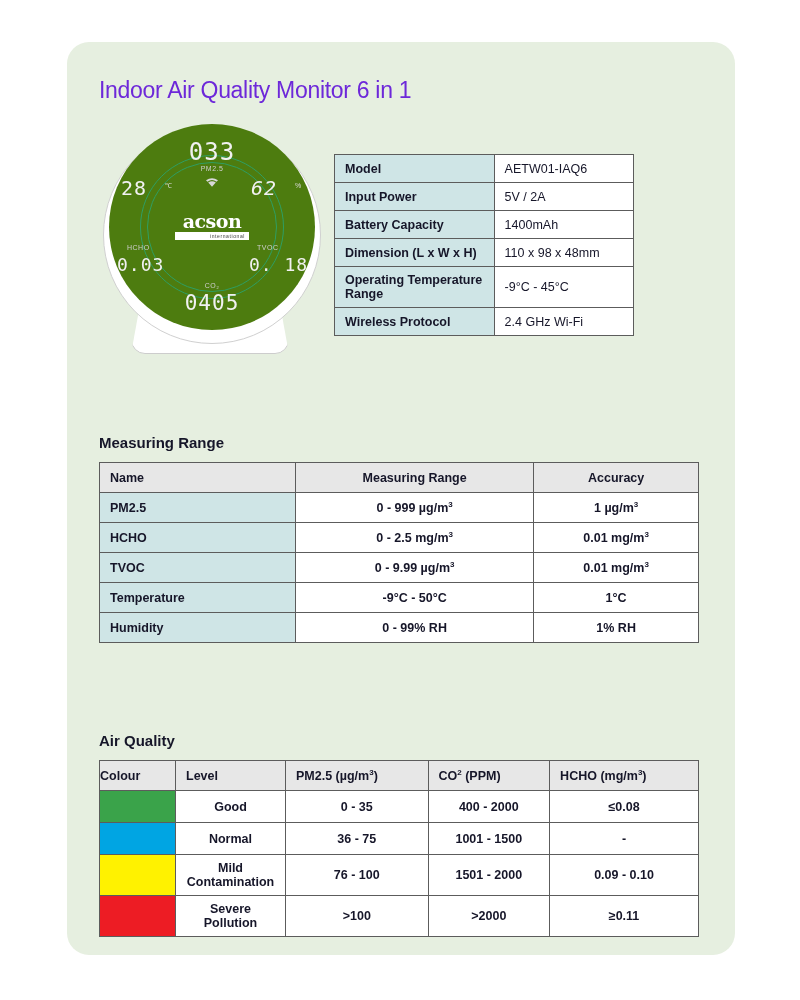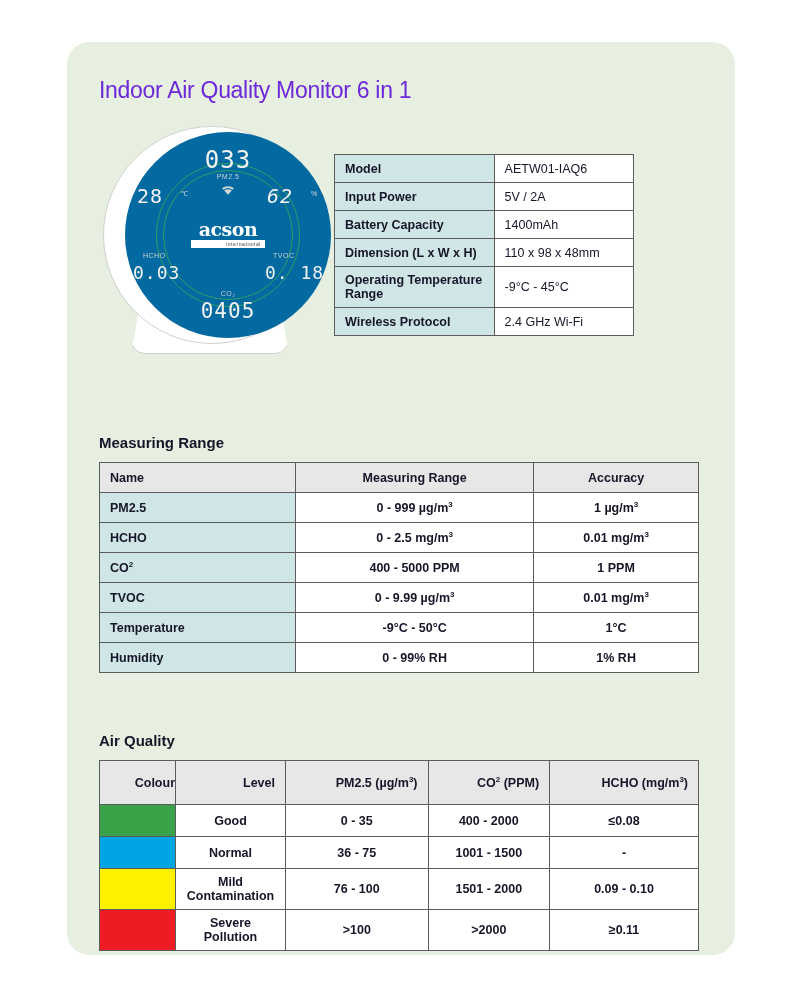--- a/index.html
+++ b/index.html
@@ -42,26 +42,25 @@
     width: 7px; height: 4px; border-radius: 2px; background: #7d7d7d;
   }
   .dev-ring {
     position: absolute; left: 8px; top: 2px;
     width: 218px; height: 218px;
     border-radius: 50%;
     background: #ffffff;
     border: 1.5px solid #d0d0d0;
   }
   .dev-face {
-    position: absolute; left: 14px; top: 8px;
+    position: absolute; left: 14px; top: 0;
     width: 206px; height: 206px;
     border-radius: 50%;
-    background: #0369a1;
+    background: #4d7c0f;
     overflow: hidden;
-    margin-left: 16px;
   }
   .arc { position: absolute; border-radius: 50%; border: 1.6px solid #2f9e63; }
   .arc.a1 { left: 31px; top: 31px; width: 144px; height: 144px; }
   .arc.a2 { left: 38px; top: 38px; width: 130px; height: 130px; }
   .seg {
     font-family: "DejaVu Sans Mono", monospace;
     color: #f1f1f1;
     letter-spacing: 1px;
   }
   .lbl {
@@ -119,21 +118,21 @@
   }
   #mr-title { left: 32px; top: 392px; }
   #mr-table { position: absolute; left: 32px; top: 420px; width: 600px; }
   #mr-table th { background: #e7e7e7; font-weight: bold; height: 30px; text-align: center; }
   #mr-table th.c-name { text-align: left; width: 196px; }
   #mr-table td.c-name { background: #cfe5e6; font-weight: bold; text-align: left; }
   #mr-table td { text-align: center; height: 30px; font-weight: bold; }
 
   #aq-title { left: 32px; top: 690px; }
   #aq-table { position: absolute; left: 32px; top: 718px; width: 600px; }
-  #aq-table th { background: #e7e7e7; font-weight: bold; height: 44px; text-align: right; }
+  #aq-table th { background: #e7e7e7; font-weight: bold; height: 30px; text-align: left; }
   #aq-table td { text-align: center; height: 32px; font-weight: bold; }
   #aq-table th.w-colour, #aq-table td.w-colour { width: 76px; padding: 0; }
   #aq-table th.w-level, #aq-table td.w-level { width: 110px; margin-top: 36px; }
   .swatch { width: 100%; height: 100%; display: block; }
   sup { font-size: 8px; vertical-align: super; }
 </style>
 </head>
 <body>
 
 <div id="card">
@@ -223,25 +222,20 @@
           <td class="c-name">PM2.5</td>
           <td>0 - 999 µg/m<sup>3</sup></td>
           <td>1 µg/m<sup>3</sup></td>
         </tr>
         <tr>
           <td class="c-name">HCHO</td>
           <td>0 - 2.5 mg/m<sup>3</sup></td>
           <td>0.01 mg/m<sup>3</sup></td>
         </tr>
         <tr>
-          <td class="c-name">CO<sup>2</sup></td>
-          <td>400 - 5000 PPM</td>
-          <td>1 PPM</td>
-        </tr>
-        <tr>
           <td class="c-name">TVOC</td>
           <td>0 - 9.99 µg/m<sup>3</sup></td>
           <td>0.01 mg/m<sup>3</sup></td>
         </tr>
         <tr>
           <td class="c-name">Temperature</td>
           <td>-9°C - 50°C</td>
           <td>1°C</td>
         </tr>
         <tr>

